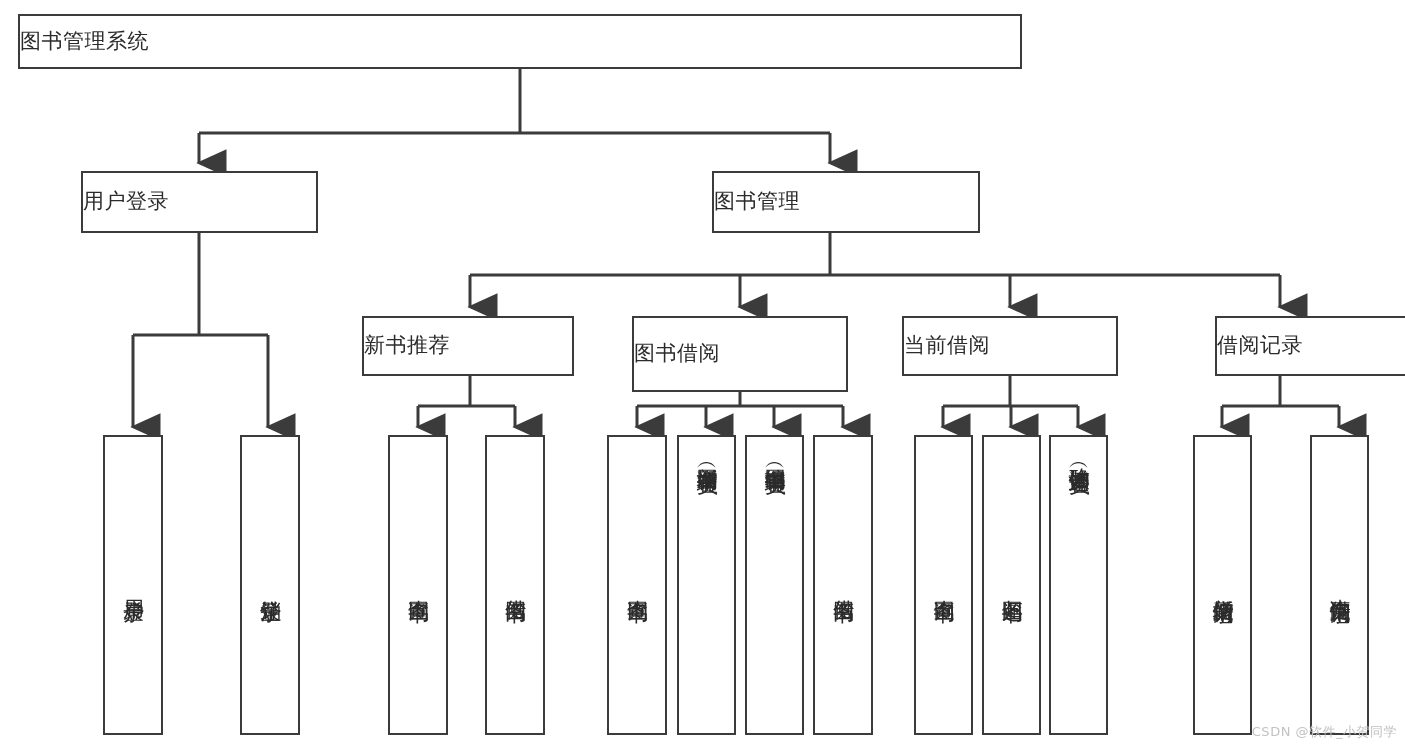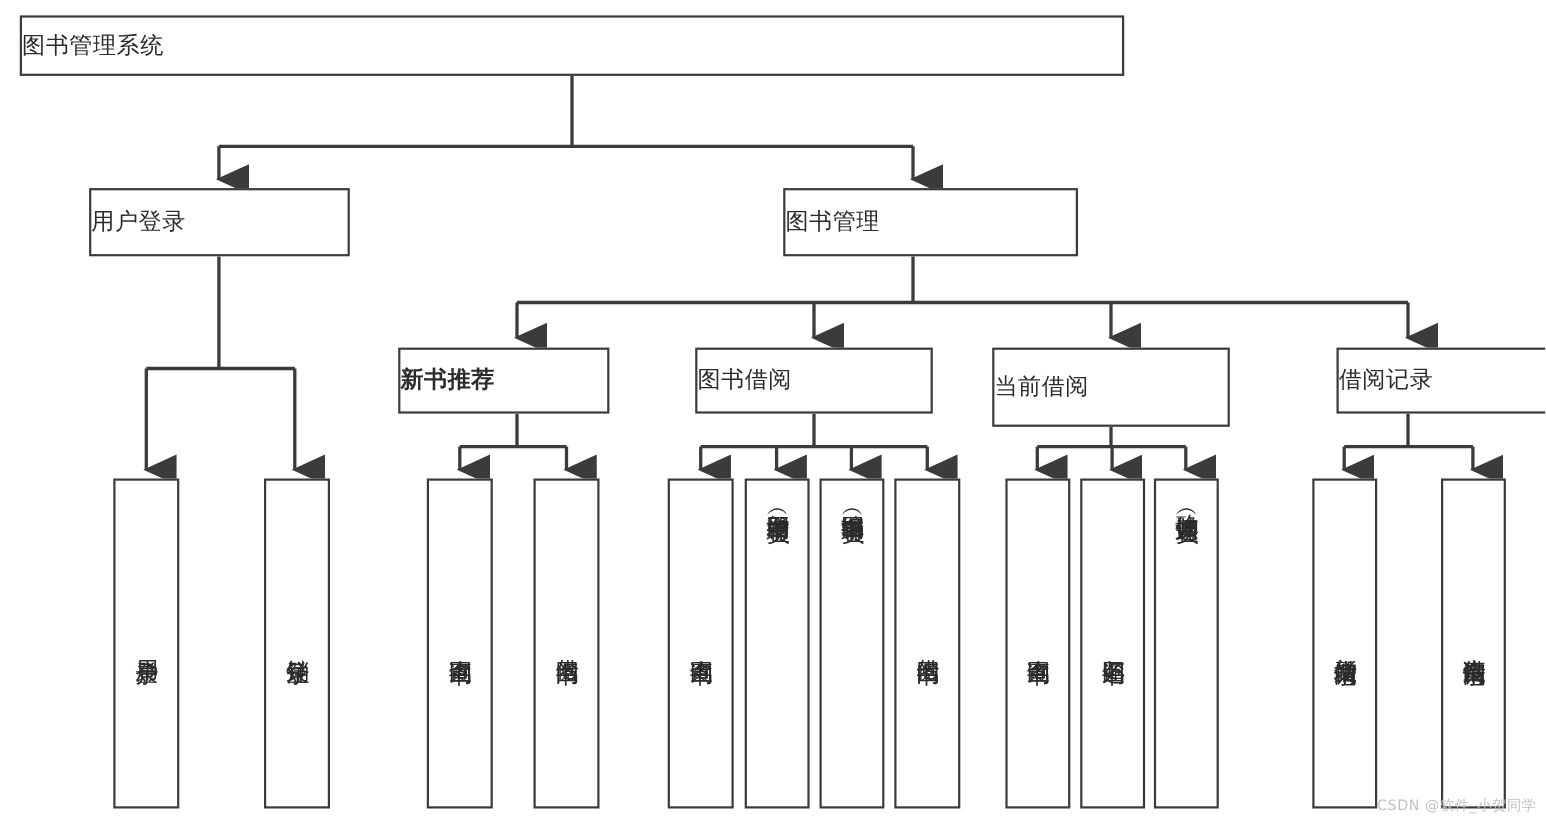--- a/index.html
+++ b/index.html
@@ -127,27 +127,27 @@
     <span class="label">图书管理系统</span>
   </div>
 
   <div class="node node-h" style="left:81px; top:171px; width:237px; height:62px;">
     <span class="label">用户登录</span>
   </div>
   <div class="node node-h" style="left:712px; top:171px; width:268px; height:62px;">
     <span class="label">图书管理</span>
   </div>
 
-  <div class="node node-h" style="left:362px; top:316px; width:192px; height:60px;font-weight:bold;">
+  <div class="node node-h" style="left:362px; top:316px; width:212px; height:60px;">
     <span class="label">新书推荐</span>
   </div>
-  <div class="node node-h" style="left:632px; top:316px; width:216px; height:60px;">
+  <div class="node node-h" style="left:632px; top:316px; width:216px; height:76px;">
     <span class="label">图书借阅</span>
   </div>
-  <div class="node node-h" style="left:902px; top:316px; width:216px; height:72px;">
+  <div class="node node-h" style="left:902px; top:316px; width:216px; height:60px;">
     <span class="label">当前借阅</span>
   </div>
   <div class="node node-h" style="left:1172px; top:316px; width:216px; height:60px;margin-left:43px;">
     <span class="label">借阅记录</span>
   </div>
 
   <div class="node node-v center-v" style="left:103px; top:435px; width:60px; height:300px;">
     <span class="label">用户登录</span>
   </div>
   <div class="node node-v center-v" style="left:240px; top:435px; width:60px; height:300px;">

